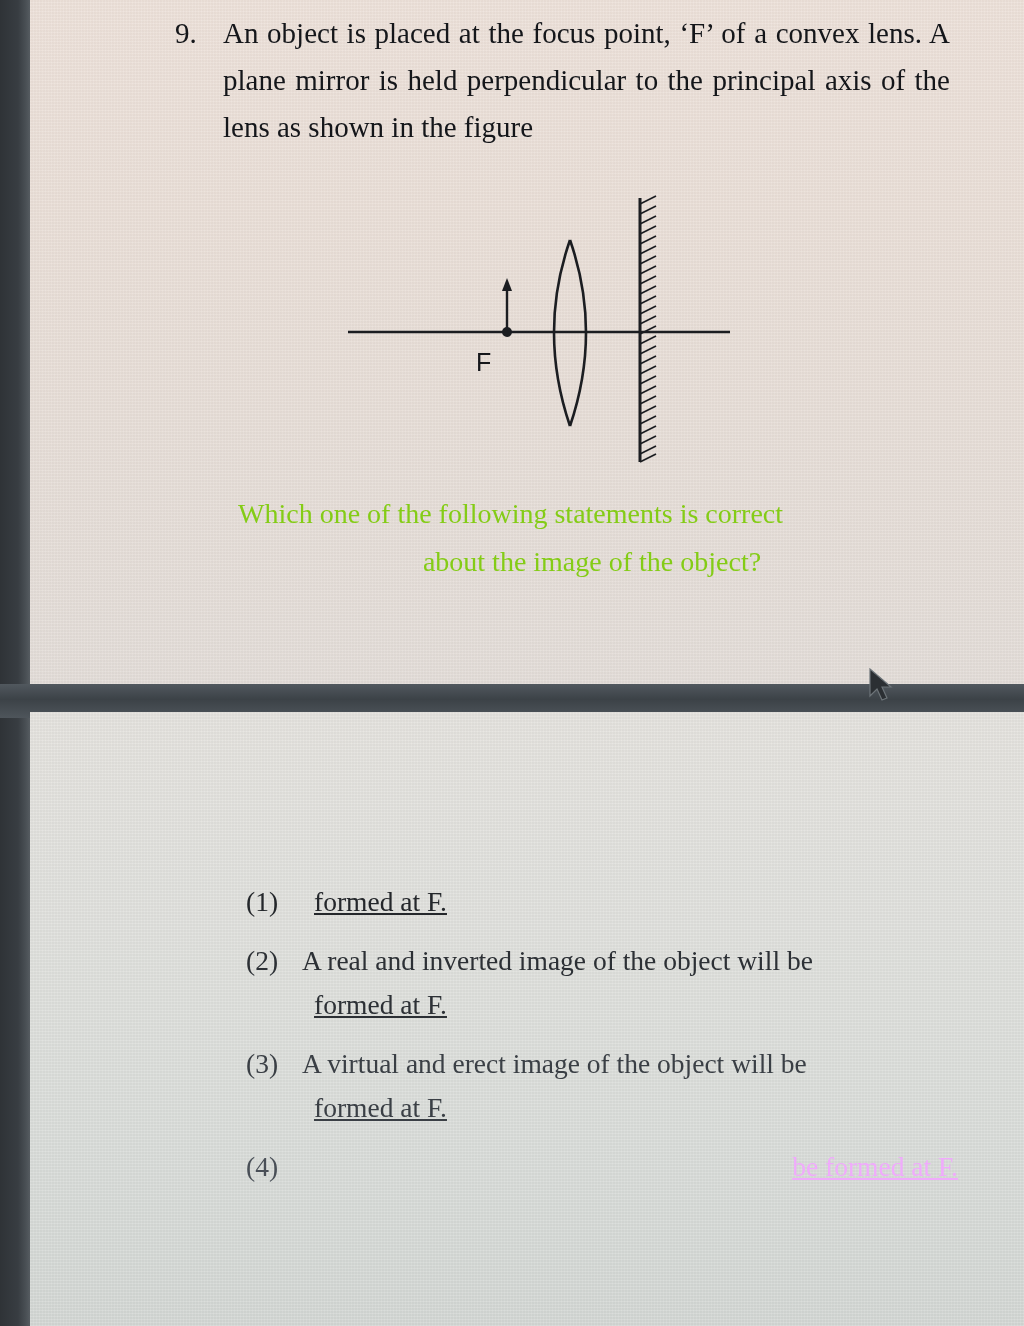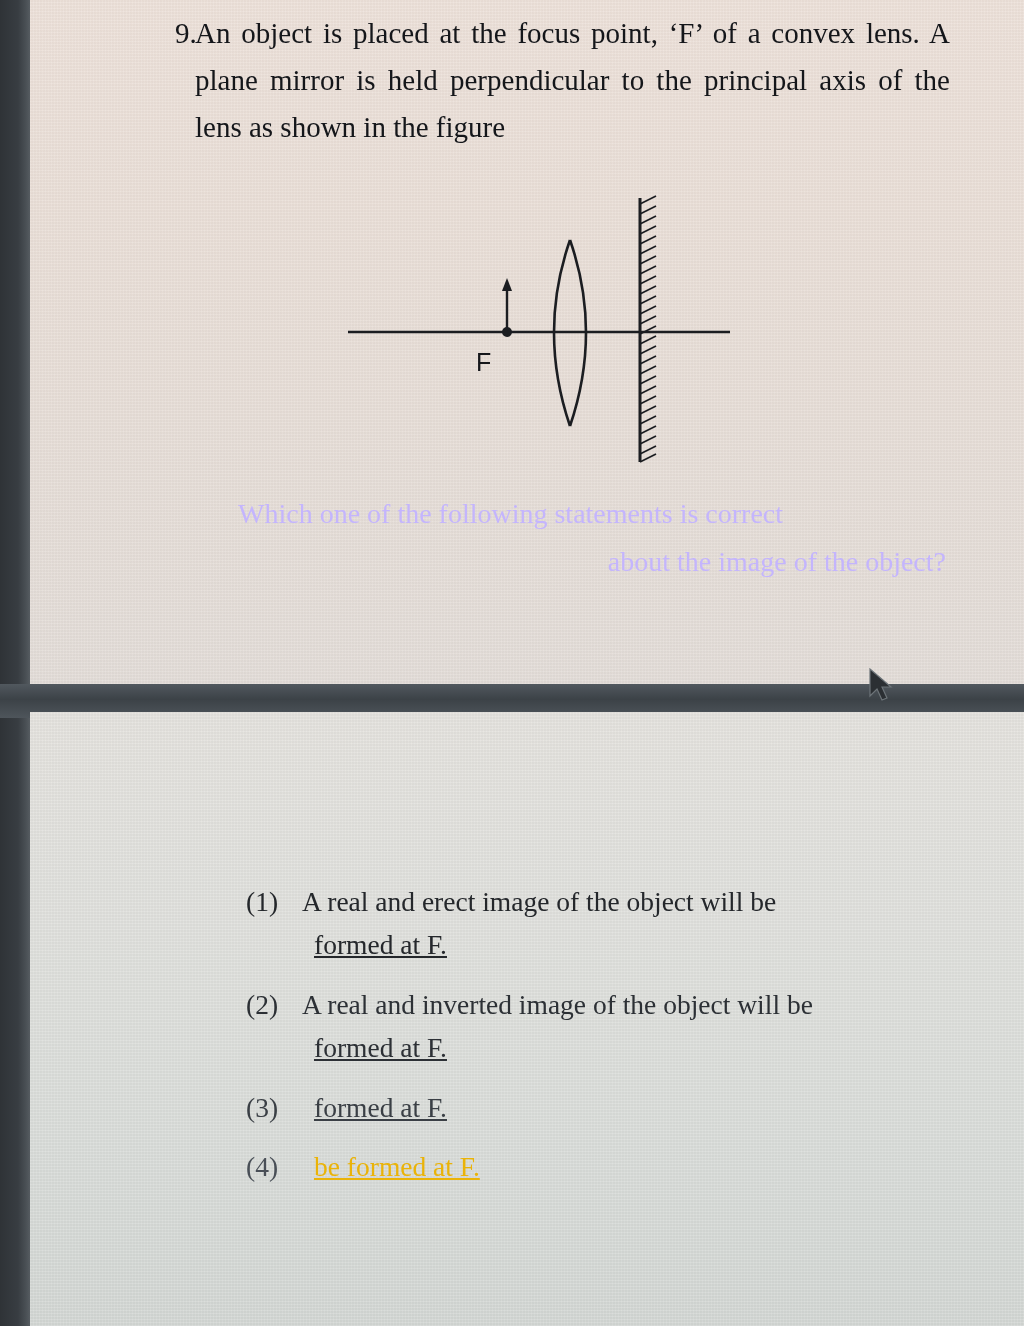--- a/index.html
+++ b/index.html
@@ -90,21 +90,21 @@
   }
   .q-num {
     position: absolute;
     left: 0;
     top: 0;
     font-size: 29px;
     color: #14161a;
   }
   .q-body {
     display: block;
-    margin-left: 20px;
+    margin-left: 48px;
   }
 
   
   .figure {
     position: absolute;
     left: 330px;
     top: 190px;
     width: 420px;
     height: 280px;
   }
@@ -119,24 +119,24 @@
     font-family: "Liberation Sans", sans-serif;
   }
 
   .subquestion {
     position: absolute;
     left: 238px;
     top: 490px;
     width: 708px;
     font-size: 28px;
     line-height: 1.72;
-    color: #c4b5fd;
+    color: #84cc16;
     text-align: justify;
   }
-  .subquestion .line2 { display: block; text-align: right; }
+  .subquestion .line2 { display: block; text-align: center; }
 
   
   .cursor {
     position: absolute;
     left: 868px;
     top: 668px;
     width: 26px;
     height: 34px;
     z-index: 6;
   }
@@ -161,21 +161,21 @@
     left: 0;
     top: 0;
   }
   .option .l1 { display: block; text-align: justify; }
   .option .l2 { display: block; padding-left: 12px; text-decoration: underline; }
 
   .option.o1 { color: #24272b; }
   .option.o2 { color: #2c3035; }
   .option.o3 { color: #3a3f45; }
   .option.o4 { color: #494f57; }
-  .option.o4 .l2 { color: #eab308; }
+  .option.o4 .l2 { color: #f0abfc; text-align: right; }
 </style>
 </head>
 <body>
 
 <div class="page-backdrop"></div>
 <div class="sheet-top"></div>
 <div class="sheet-gap"></div>
 <div class="sheet-bottom"></div>
 
 <div class="content">
@@ -240,32 +240,32 @@
   <div class="cursor">
     <svg width="26" height="34" viewBox="0 0 26 34" xmlns="http://www.w3.org/2000/svg">
       <polygon points="2,1 2,28 9,21 14,32 19,30 14,19 23,19" fill="#2b2f33" stroke="#6d7479" stroke-width="1.2"></polygon>
     </svg>
   </div>
 
   <div class="options">
 
     <div class="option o1">
       <span class="tag">(1)</span>
-      <span class="l1">A real and erect image of the object will be</span>
       <span class="l2">formed at F.</span>
     </div>
 
     <div class="option o2">
       <span class="tag">(2)</span>
       <span class="l1">A real and inverted image of the object will be</span>
       <span class="l2">formed at F.</span>
     </div>
 
     <div class="option o3">
       <span class="tag">(3)</span>
+      <span class="l1">A virtual and erect image of the object will be</span>
       <span class="l2">formed at F.</span>
     </div>
 
     <div class="option o4">
       <span class="tag">(4)</span>
       <span class="l2">be formed at F.</span>
     </div>
 
   </div>
 

